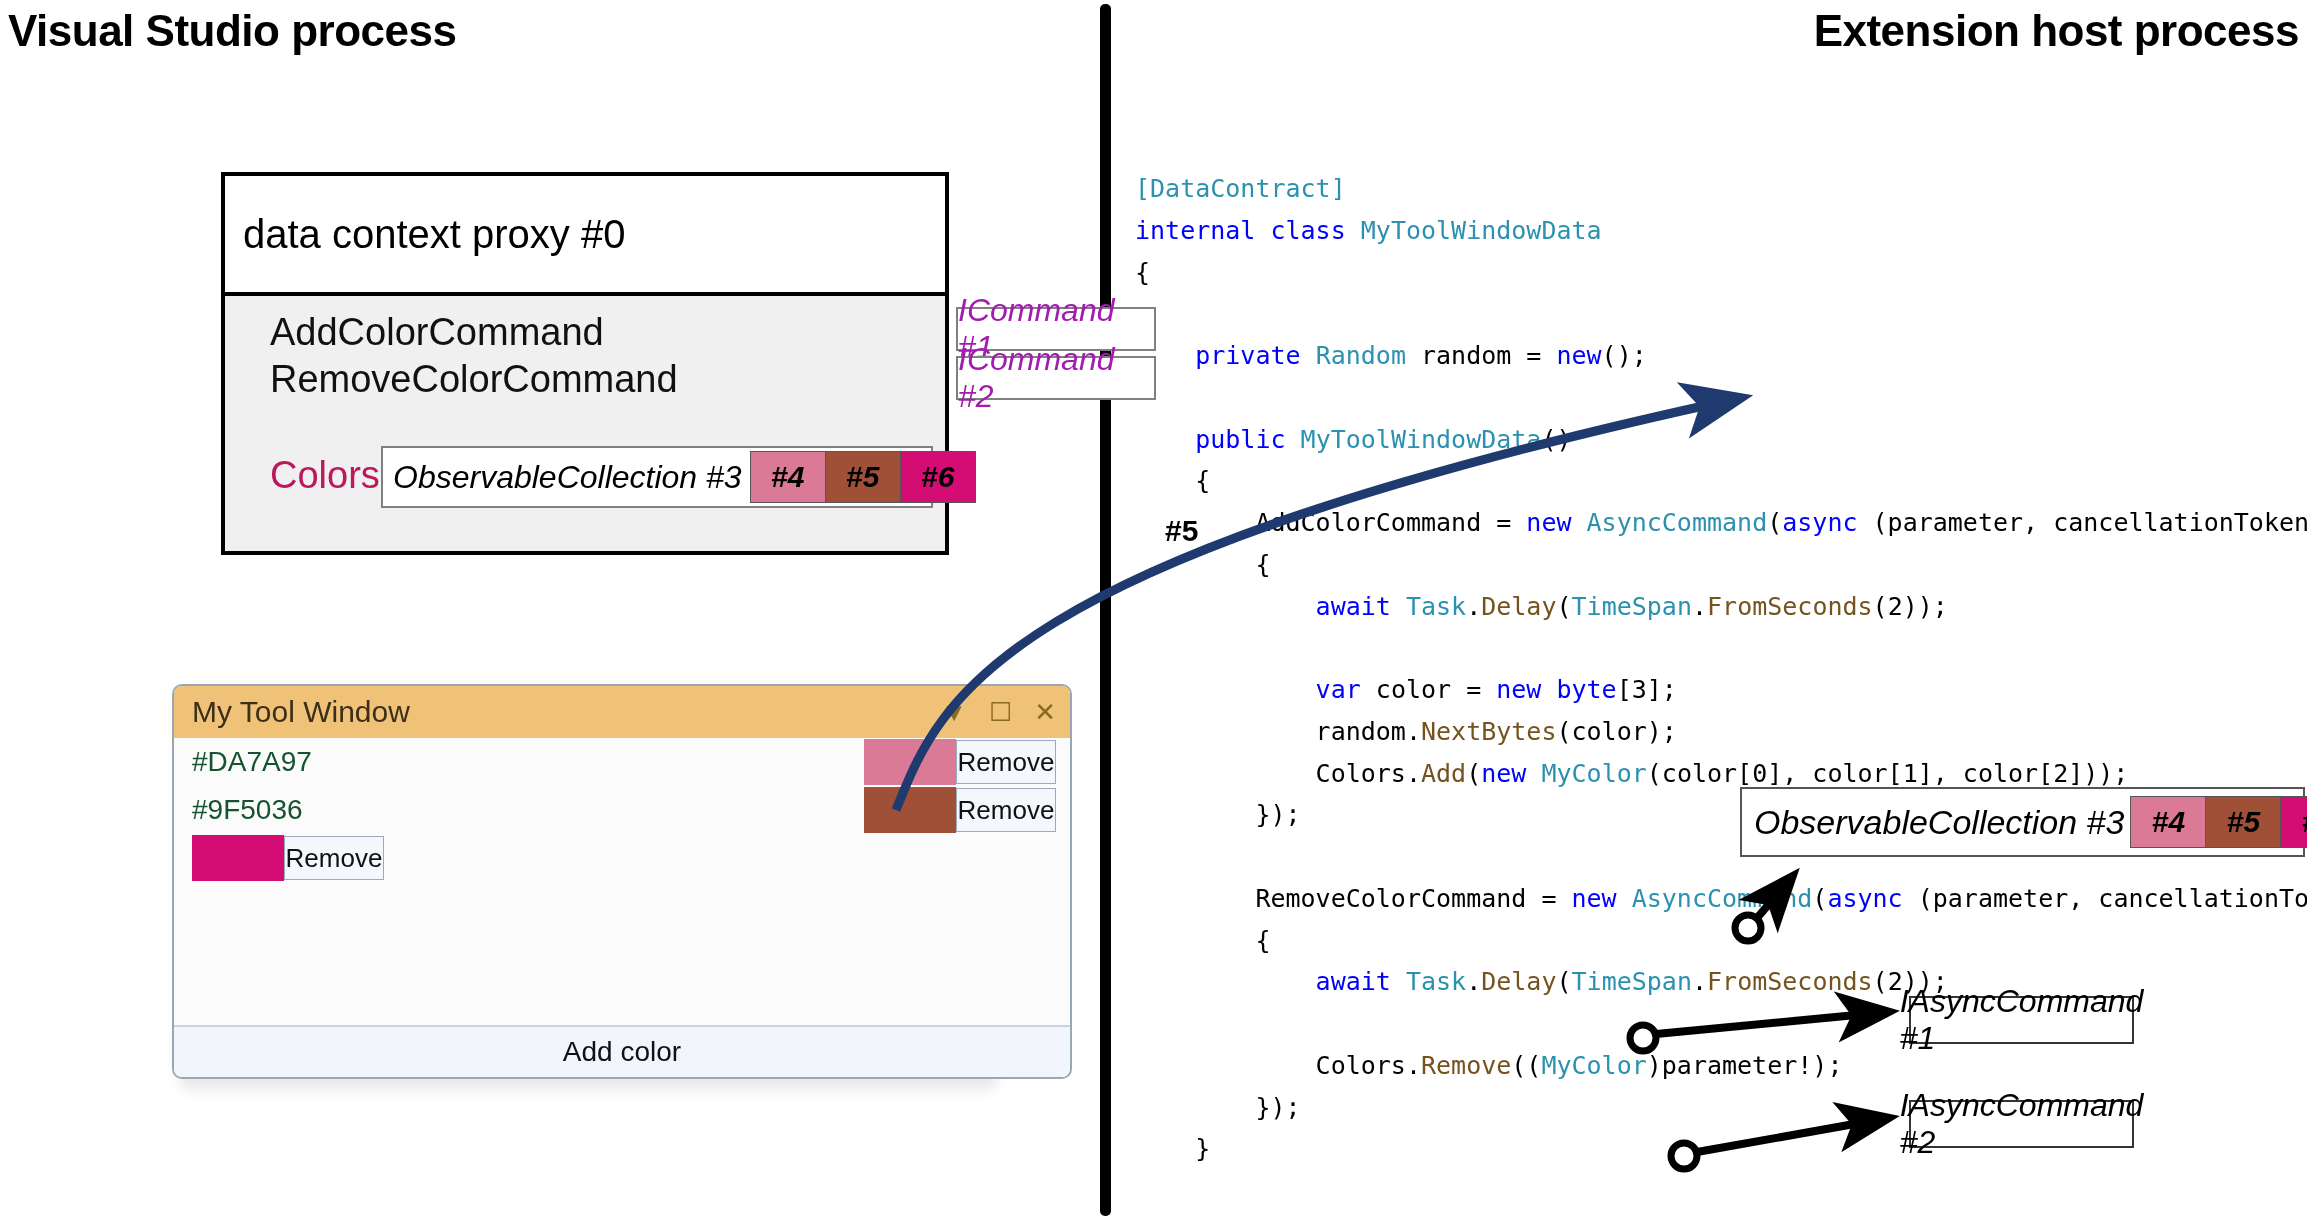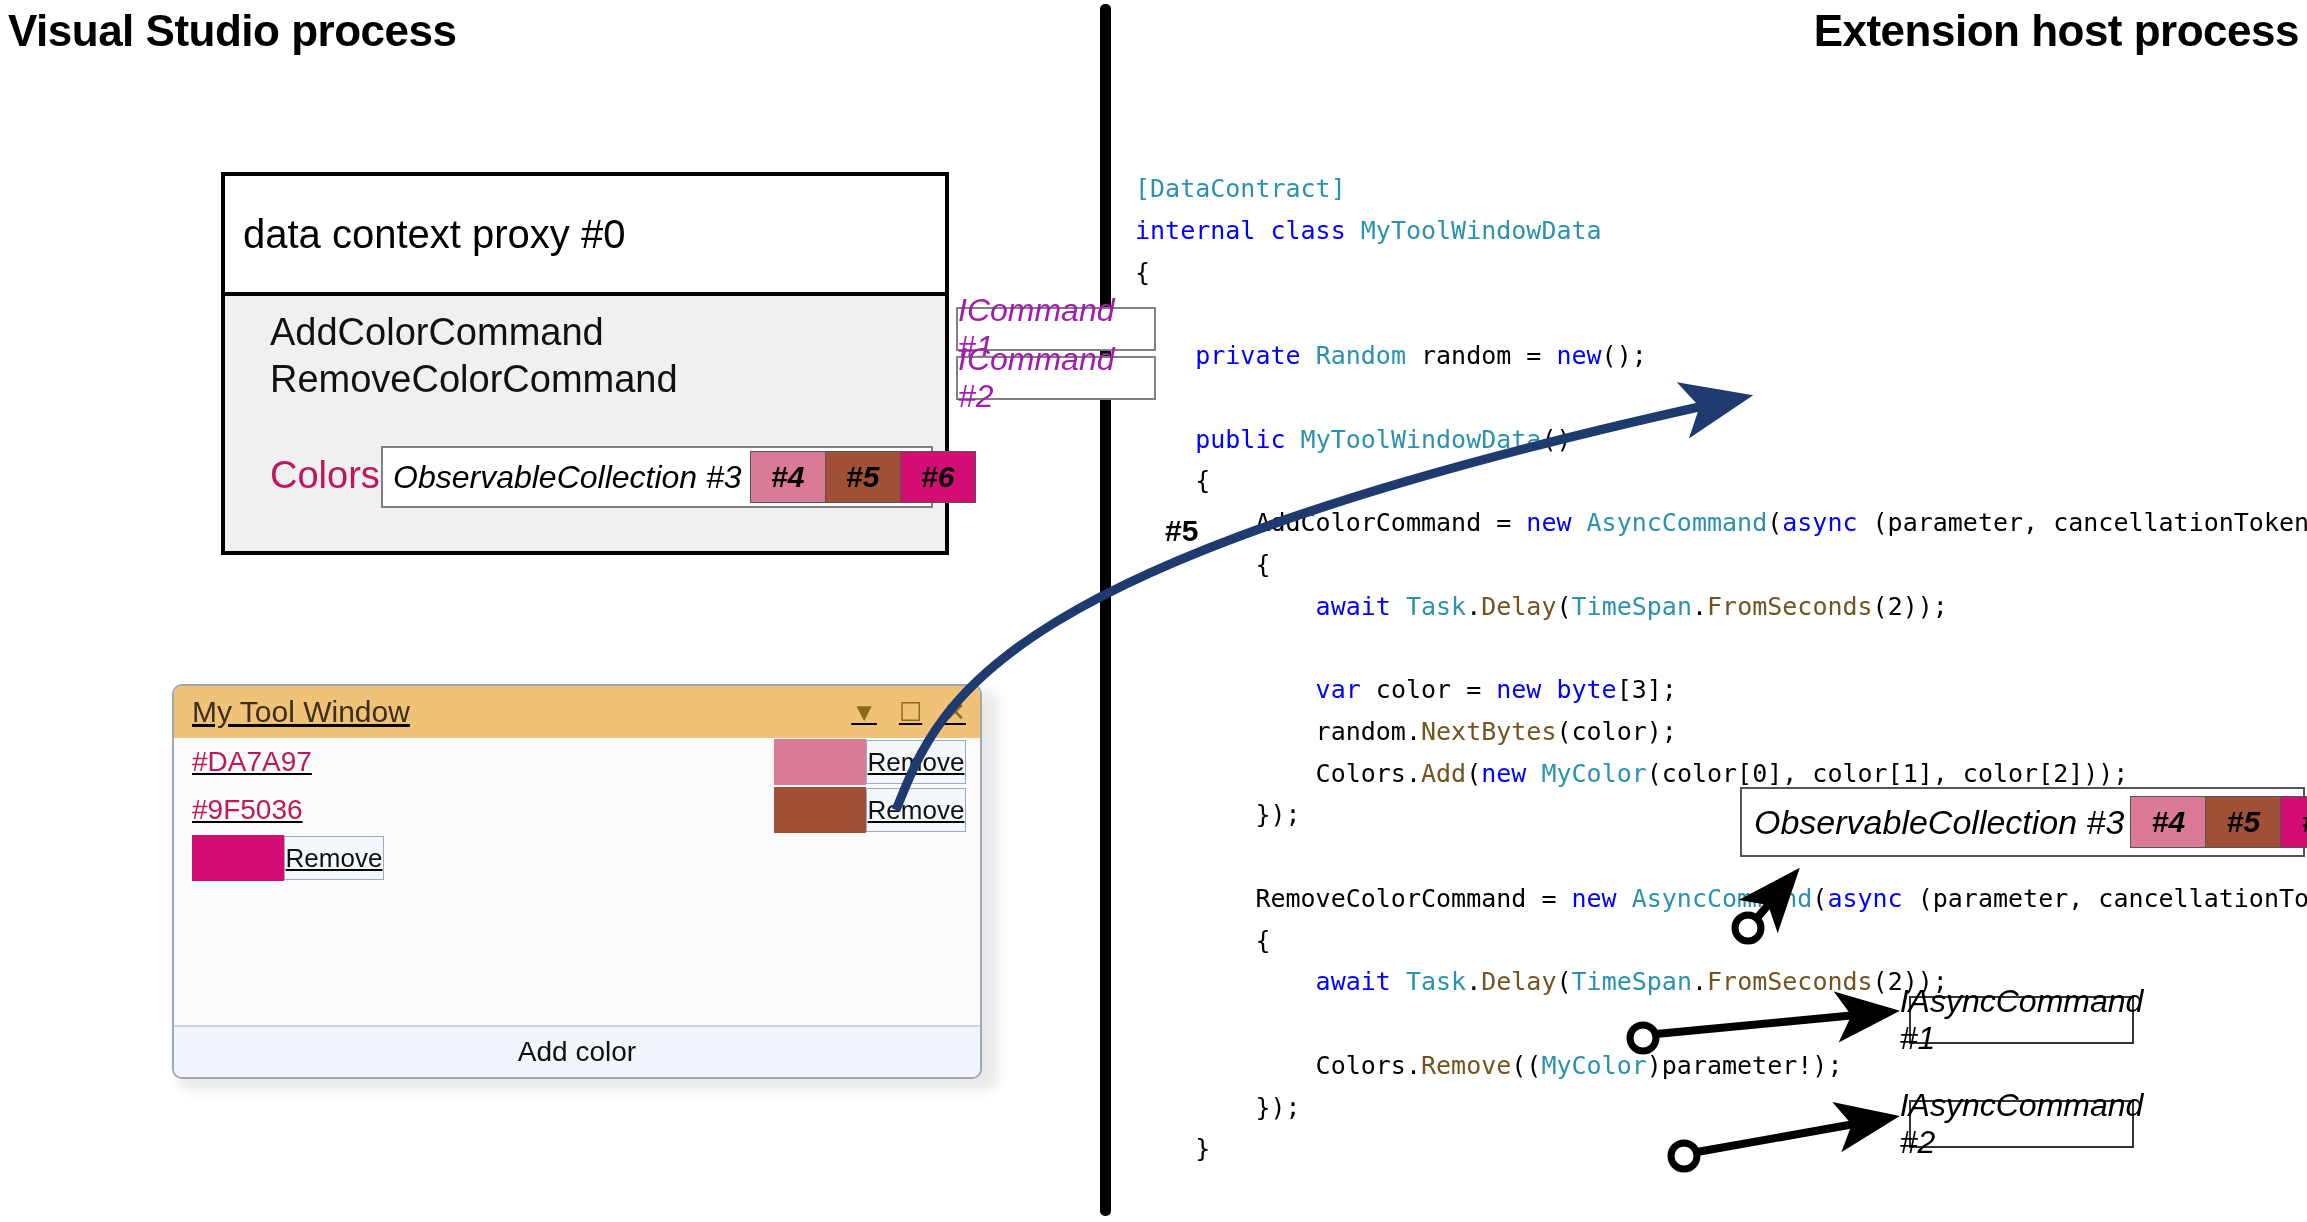--- a/index.html
+++ b/index.html
@@ -35,31 +35,31 @@
              box-sizing:border-box;}
   #colors-oc .octext{font-style:italic;font-size:32px;color:#000;padding:0 8px 0 10px;
                      white-space:nowrap;}
   .swatch{width:76px;height:52px;display:flex;align-items:center;justify-content:center;
           font-style:italic;font-weight:bold;font-size:30px;color:#000;
           border:1px solid #555;box-sizing:border-box;margin-right:-1px;}
 
   
   #toolwin-shadow{position:absolute;left:178px;top:690px;width:820px;height:400px;
                   background:#d8d8d8;filter:blur(6px);opacity:.55;border-radius:12px;}
-  #toolwin{position:absolute;left:172px;top:684px;width:810px;height:395px;
+  #toolwin{position:absolute;left:172px;top:684px;width:900px;height:395px;
            border:2px solid #9aa7b4;border-radius:10px;background:#fdfdfd;
-           box-sizing:border-box;overflow:hidden;text-decoration:underline;}
+           box-sizing:border-box;overflow:hidden;}
   #tw-title{height:52px;background:#f0c277;display:flex;align-items:center;
             padding:0 14px 0 18px;box-sizing:border-box;}
   #tw-title-text{font-size:30px;color:#3b2f17;flex:1;white-space:nowrap;}
   .tw-icon{color:#8a6a22;font-size:26px;margin-left:22px;line-height:1;}
   #tw-list{height:290px;background:#fbfbfb;position:relative;}
   .tw-row{height:48px;display:flex;align-items:center;position:relative;padding-left:18px;
           box-sizing:border-box;}
-  .tw-hex{font-size:28px;color:#be185d;flex:1;white-space:nowrap;}
+  .tw-hex{font-size:28px;color:#14532d;flex:1;white-space:nowrap;}
   .tw-color{width:92px;height:46px;border:0;}
   .tw-remove{width:100px;height:44px;border:1px solid #9aabbd;background:#f4f7fb;
              display:flex;align-items:center;justify-content:center;font-size:26px;
              color:#111;box-sizing:border-box;margin-right:14px;}
   #tw-footer{position:absolute;left:0;right:0;bottom:0;height:50px;background:#f2f5fb;
              border-top:2px solid #c9d3de;display:flex;align-items:center;
              justify-content:center;font-size:28px;color:#111;}
 
   
   #code{position:absolute;left:1135px;top:168px;font-family:"DejaVu Sans Mono",monospace;

